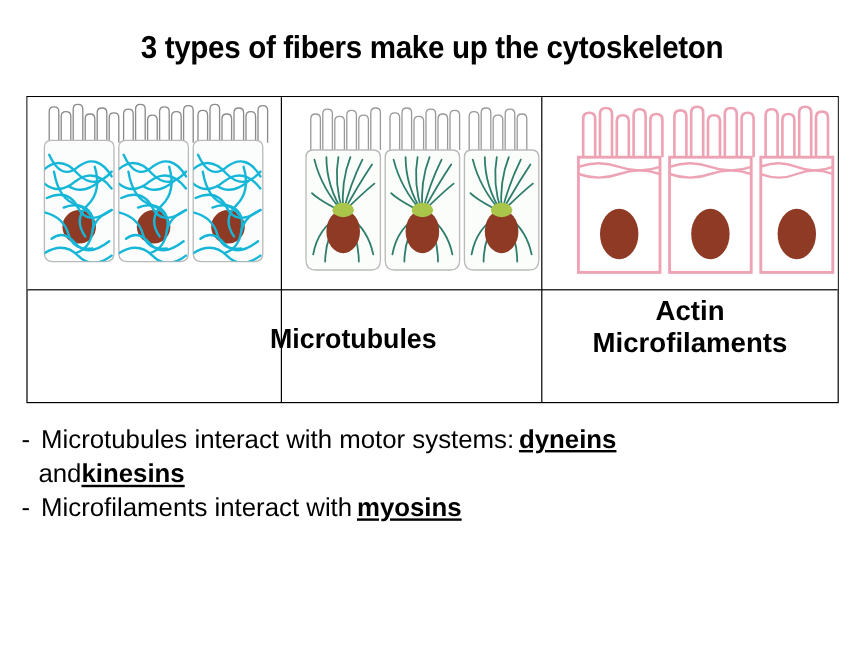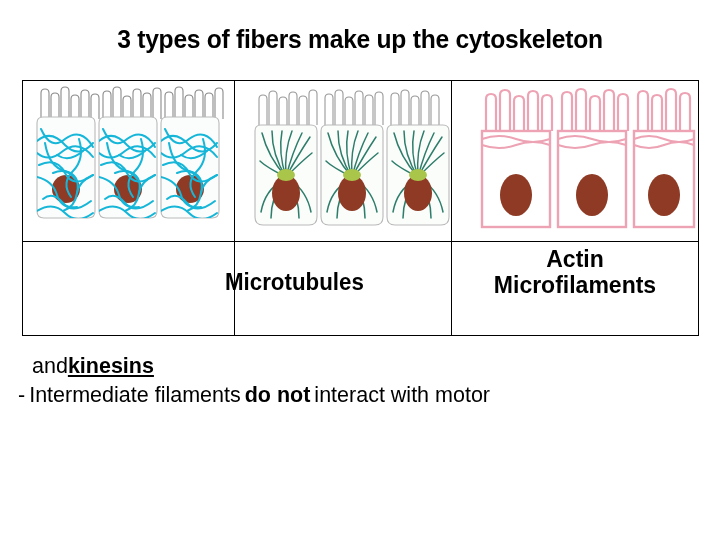--- a/index.html
+++ b/index.html
@@ -321,27 +321,32 @@
     </div>
 
     <div class="hdiv"></div>
     <div class="vdiv a"></div>
     <div class="vdiv b"></div>
   </div>
 
   <div class="bullets">
 
     <div>
+      <span class="bl">
+        <span class="dash">-</span><span class="gap1"></span><span>Microtubules interact with motor systems:</span><span class="gap2"></span><span class="bu">dyneins</span>
+      </span>
       <span class="cont">
         <span>and</span><span class="gap2"></span><span class="bu">kinesins</span>
       </span>
     </div>
 
-
     <div>
       <span class="bl">
-        <span class="dash">-</span><span class="gap2"></span><span>Intermediate filaments</span><span class="gap2"></span><span class="bld">do not</span><span class="gap2"></span><span>interact with motor</span>
+        <span class="dash">-</span><span class="gap1"></span><span>Microfilaments interact with</span><span class="gap2"></span><span class="bu">myosins</span>
       </span>
     </div>
 
+    <div>
+    </div>
+
   </div>
 
 </div>
 
 </body></html>

